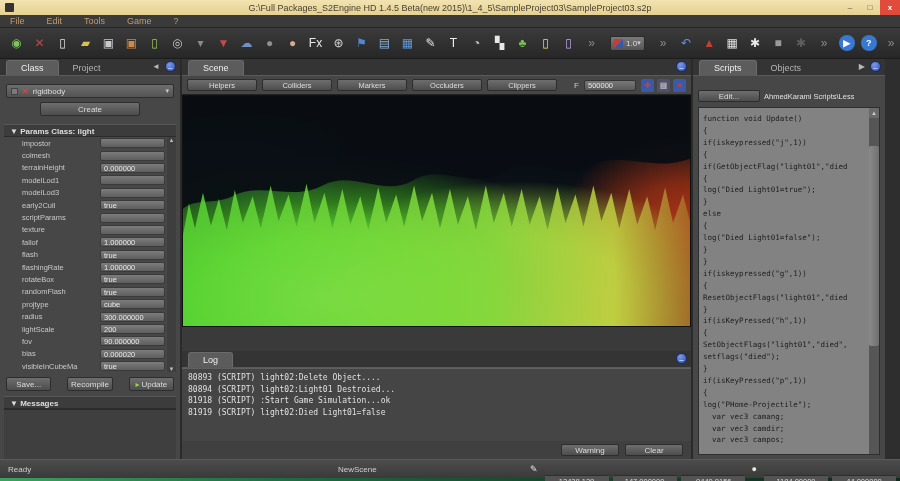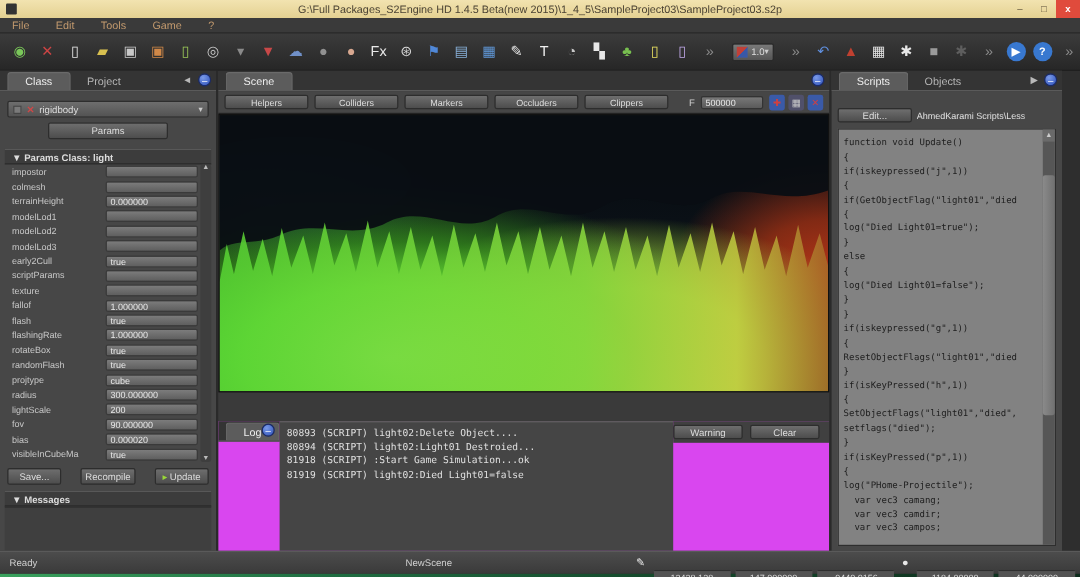--- a/index.html
+++ b/index.html
@@ -55,21 +55,21 @@
   .class-dd { height:14px; background:linear-gradient(#6e6e6e,#535353); border:1px solid #2e2e2e; border-radius:2px;
     display:flex; align-items:center; font-size:8px; color:#ddd; margin:2px 2px 4px; }
   .dd-sq { width:7px; height:7px; background:#7a7a7a; margin:0 4px; border:1px solid #444; }
   .red-x { color:#d04848; font-weight:bold; margin-right:4px; font-size:8px; }
   .dd-caret { margin-left:auto; margin-right:4px; font-size:7px; color:#ccc; }
   .btn { background:linear-gradient(#6e6e6e,#4d4d4d); border:1px solid #2d2d2d; border-radius:2px;
     color:#ddd; font-size:8px; text-align:center; }
   .create-btn { width:100px; height:14px; line-height:13px; margin:0 auto 8px; }
   .sec-header { height:13px; background:#3c3c3c; border-top:1px solid #585858; border-bottom:1px solid #2c2c2c;
     font-size:8px; font-weight:bold; color:#ddd; line-height:13px; padding-left:6px; flex:0 0 auto; }
-  .params { flex:0 0 auto; display:flex; }
+  .params { flex:0 0 auto; display:flex;margin-left:12px; }
   .param-list { flex:1 1 auto; }
   .param-row { display:flex; align-items:center; height:12.4px; }
   .param-label { width:84px; font-size:7.5px; color:#c8c8c8; padding-left:6px; white-space:nowrap; overflow:hidden; }
   .param-field { flex:1; height:10px; background:linear-gradient(#7c7c7c,#5e5e5e); border:1px solid #3a3a3a;
     border-radius:2px; font-size:7.5px; color:#e8e8e8; line-height:9px; padding-left:3px; margin-right:2px;
     white-space:nowrap; overflow:hidden; }
   .vscroll { width:9px; background:#3e3e3e; border-radius:2px; display:flex; flex-direction:column;
     justify-content:space-between; align-items:center; font-size:6px; color:#bbb; }
   .lp-buttons { display:flex; gap:16px; padding:5px 2px; flex:0 0 auto; }
   .lp-buttons .btn { height:14px; line-height:13px; flex:1; }
@@ -86,21 +86,21 @@
   .sicon { width:13px; height:13px; border-radius:2px; display:flex; align-items:center; justify-content:center;
     font-size:8px; }
   .viewport { flex:1 1 auto; position:relative; overflow:hidden; border:1px solid #111; background:
       radial-gradient(ellipse 58% 62% at 28% 88%, #a8f272 0%, #63da34 42%, rgba(62,168,32,0.65) 68%, rgba(20,60,20,0) 100%),
       radial-gradient(ellipse 46% 55% at 66% 92%, #d9e85e 0%, #a2d242 52%, rgba(120,150,40,0) 100%),
       radial-gradient(ellipse 26% 42% at 100% 58%, #b63418 0%, rgba(150,46,20,0.85) 48%, rgba(80,20,10,0) 100%),
       radial-gradient(ellipse 40% 30% at 8% 32%, rgba(26,74,84,0.55), rgba(10,30,40,0) 72%),
       linear-gradient(180deg, #05080c 0%, #0a1016 38%, #15290f 62%, #1d3a14 100%); }
   .viewport svg { position:absolute; inset:0; width:100%; height:100%; }
 
-  .log-panel { height:108px; display:flex; flex-direction:row; background:#d946ef; flex:0 0 auto;margin-top:24px; }
+  .log-panel { height:108px; display:flex; flex-direction:column; background:#737373; flex:0 0 auto;margin-top:24px; }
   .log-content { flex:1 1 auto; background:#454545; border-top:1px solid #606060; padding:3px 6px; overflow:hidden; }
   .log-line { font-family:"DejaVu Sans Mono", monospace; font-size:8px; color:#e0e0e0; line-height:11.5px;
     white-space:nowrap; }
   .log-buttons { height:18px; display:flex; justify-content:flex-end; gap:6px; align-items:center;
     padding-right:8px; background:#404040; }
   .log-buttons .btn { width:58px; height:12px; line-height:11px; }
 
   
   .rp-body { flex:1 1 auto; display:flex; flex-direction:column; padding:6px 5px 4px; min-height:0; }
   .edit-row { display:flex; align-items:center; gap:4px; margin:8px 0 5px; flex:0 0 auto; }
@@ -324,21 +324,21 @@
           <span class="blue-dot">–</span>
         </span>
       </div>
       <div class="lp-body">
         <div class="class-dd">
           <span class="dd-sq"></span>
           <span class="red-x">✕</span>
           <span>rigidbody</span>
           <span class="dd-caret">▾</span>
         </div>
-        <div class="btn create-btn">Params</div>
+        <div class="btn create-btn">Create</div>
         <div class="sec-header">▼ Params Class: light</div>
         <div class="params">
           <div class="param-list">
 
               <div class="param-row">
                 <span class="param-label">impostor</span>
                 <span class="param-field"></span>
               </div>
 
               <div class="param-row">
@@ -349,24 +349,20 @@
               <div class="param-row">
                 <span class="param-label">terrainHeight</span>
                 <span class="param-field">0.000000</span>
               </div>
 
               <div class="param-row">
                 <span class="param-label">modelLod1</span>
                 <span class="param-field"></span>
               </div>
 
-              <div class="param-row">
-                <span class="param-label">modelLod2</span>
-                <span class="param-field"></span>
-              </div>
 
               <div class="param-row">
                 <span class="param-label">modelLod3</span>
                 <span class="param-field"></span>
               </div>
 
               <div class="param-row">
                 <span class="param-label">early2Cull</span>
                 <span class="param-field">true</span>
               </div>

